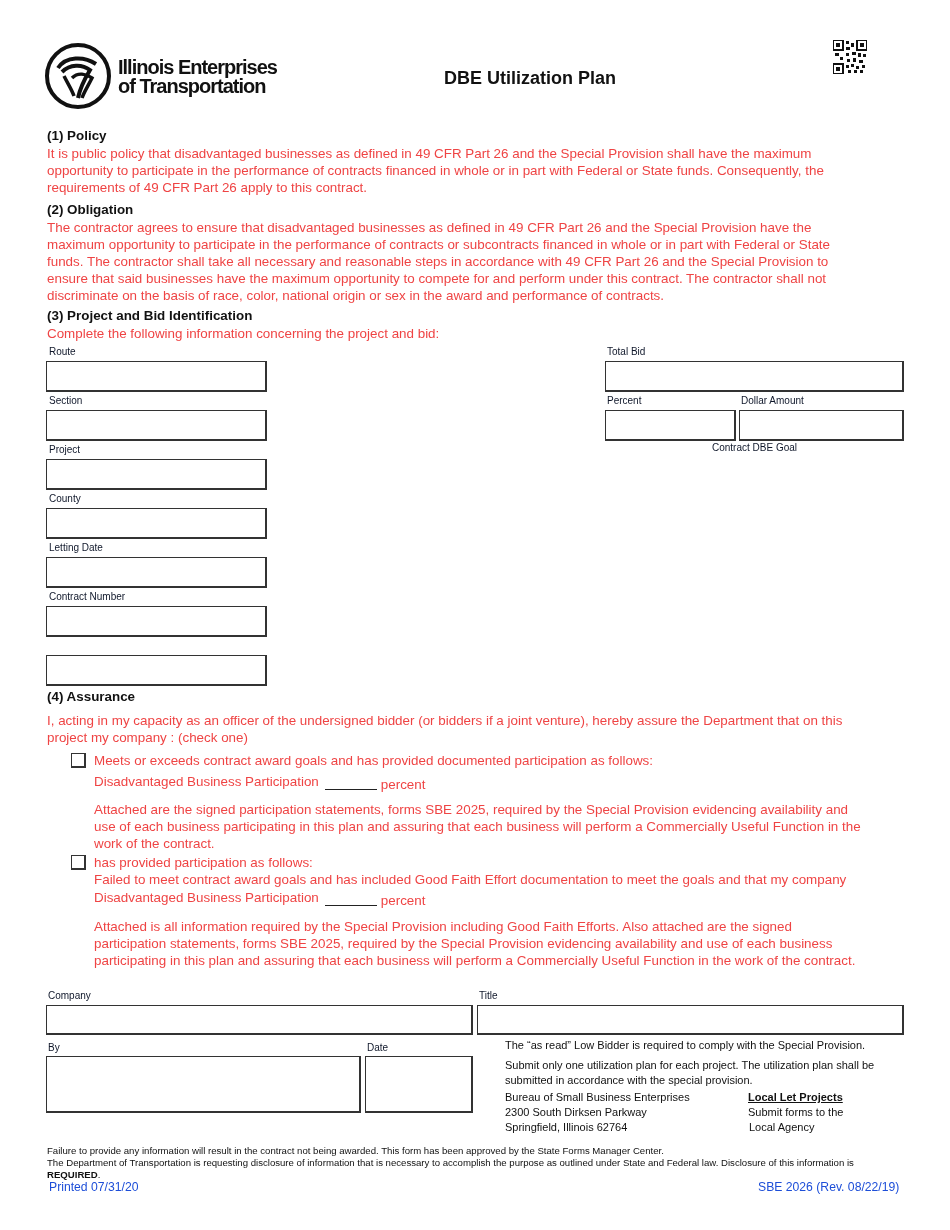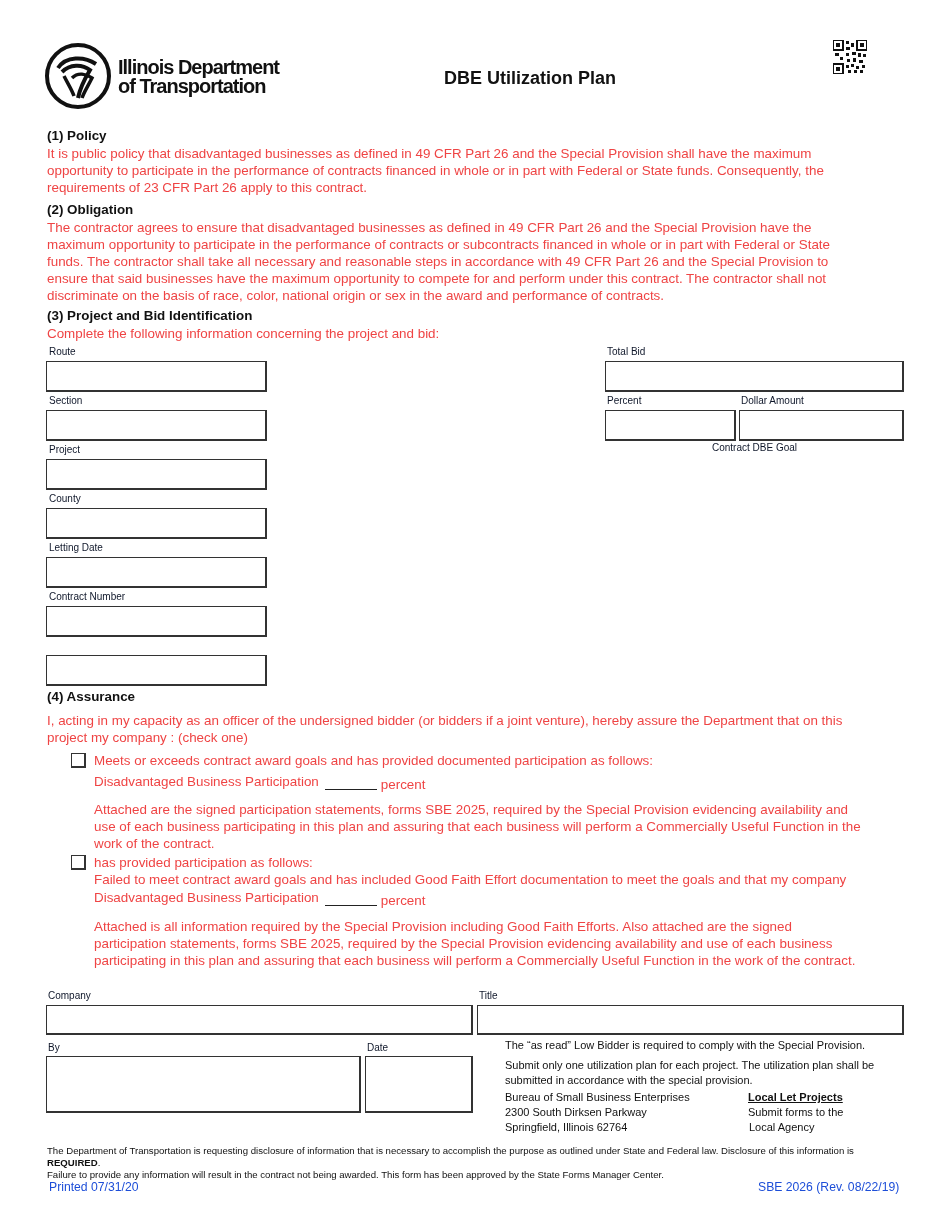--- a/index.html
+++ b/index.html
@@ -26,21 +26,21 @@
 
 <div class="abs logo-wrap">
   <svg class="logo-circle" viewBox="0 0 68 68">
     <circle cx="34" cy="34" r="31" fill="none" stroke="#111" stroke-width="4"></circle>
     <path d="M14 26 C22 14, 40 14, 52 22" fill="none" stroke="#111" stroke-width="4"></path>
     <path d="M18 30 C26 22, 38 22, 46 28 C40 38, 36 46, 34 56" fill="none" stroke="#111" stroke-width="4"></path>
     <path d="M28 36 C34 30, 42 32, 48 36 C44 44, 40 50, 38 56" fill="none" stroke="#111" stroke-width="3.5"></path>
     <path d="M20 34 C24 42, 28 48, 30 54" fill="none" stroke="#111" stroke-width="3.5"></path>
   </svg>
   <div class="logo-text">
-    <div>Illinois Department</div>
+    <div>Illinois Enterprises</div>
     <div>of Transportation</div>
   </div>
 </div>
 
 <div class="abs doc-title">DBE Utilization Plan</div>
 
 <svg class="abs qr" viewBox="0 0 34 34">
   <rect x="0" y="0" width="10" height="10" fill="none" stroke="#111" stroke-width="2"></rect>
   <rect x="3" y="3" width="4" height="4" fill="#111"></rect>
   <rect x="24" y="0" width="10" height="10" fill="none" stroke="#111" stroke-width="2"></rect>
@@ -65,21 +65,21 @@
     <rect x="29" y="25" width="3" height="3" fill="#111"></rect>
   <rect x="15" y="30" width="3" height="3" fill="#111"></rect>
     <rect x="21" y="30" width="3" height="3" fill="#111"></rect>
   <rect x="27" y="30" width="3" height="3" fill="#111"></rect>
 </svg>
 
 <div class="abs sec-head" style="left:47px; top:128px;">(1)  Policy</div>
 <div class="abs para" style="left:47px; top:145px; width:860px;">
   <div>It is public policy that disadvantaged businesses as defined in 49 CFR Part 26 and the Special Provision shall have the maximum</div>
   <div>opportunity to participate in the performance of contracts financed in whole or in part with Federal or State funds.  Consequently, the</div>
-  <div>requirements of 23 CFR Part 26 apply to this contract.</div>
+  <div>requirements of 49 CFR Part 26 apply to this contract.</div>
 </div>
 
 <div class="abs sec-head" style="left:47px; top:202px;">(2)  Obligation</div>
 <div class="abs para" style="left:47px; top:219px; width:860px;">
   <div>The contractor agrees to ensure that disadvantaged businesses as defined in 49 CFR Part 26 and the Special Provision have the</div>
   <div>maximum opportunity to participate in the performance of contracts or subcontracts financed in whole or in part with Federal or State</div>
   <div>funds.  The contractor shall take all necessary and reasonable steps in accordance with 49 CFR Part 26 and the Special Provision to</div>
   <div>ensure that said businesses have the maximum opportunity to compete for and perform under this contract.  The contractor shall not</div>
   <div>discriminate on the basis of race, color, national origin or sex in the award and performance of contracts.</div>
 </div>
@@ -172,18 +172,18 @@
   <div>2300 South Dirksen Parkway</div>
   <div>Springfield, Illinois  62764</div>
 </div>
 <div class="abs small" style="left:748px; top:1090px;">
   <div style="font-weight:bold; text-decoration:underline;">Local Let Projects</div>
   <div>Submit forms to the</div>
   <div style="padding-left:1px;">Local Agency</div>
 </div>
 
 <div class="abs tiny" style="left:47px; top:1145px; width:860px;">
+  <div>Failure to provide any information will result in the contract not being awarded.  This form has been approved by the State Forms Manager Center.</div>
   <div><span>The Department of Transportation is requesting disclosure of information that is necessary to accomplish the purpose as outlined under State and Federal law.  Disclosure of this information is </span><b>REQUIRED</b><span>.</span></div>
-  <div>Failure to provide any information will result in the contract not being awarded.  This form has been approved by the State Forms Manager Center.</div>
 </div>
 
 <div class="abs foot" style="left:49px; top:1180px;">Printed 07/31/20</div>
 <div class="abs foot" style="left:758px; top:1180px;">SBE 2026 (Rev. 08/22/19)</div>
 
 </body></html>

